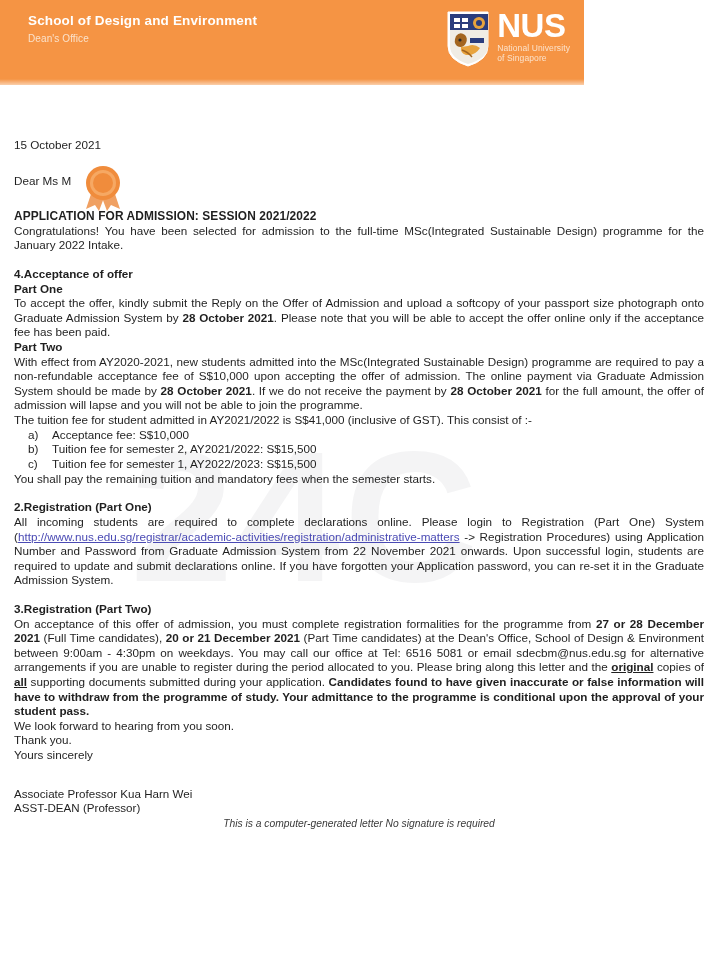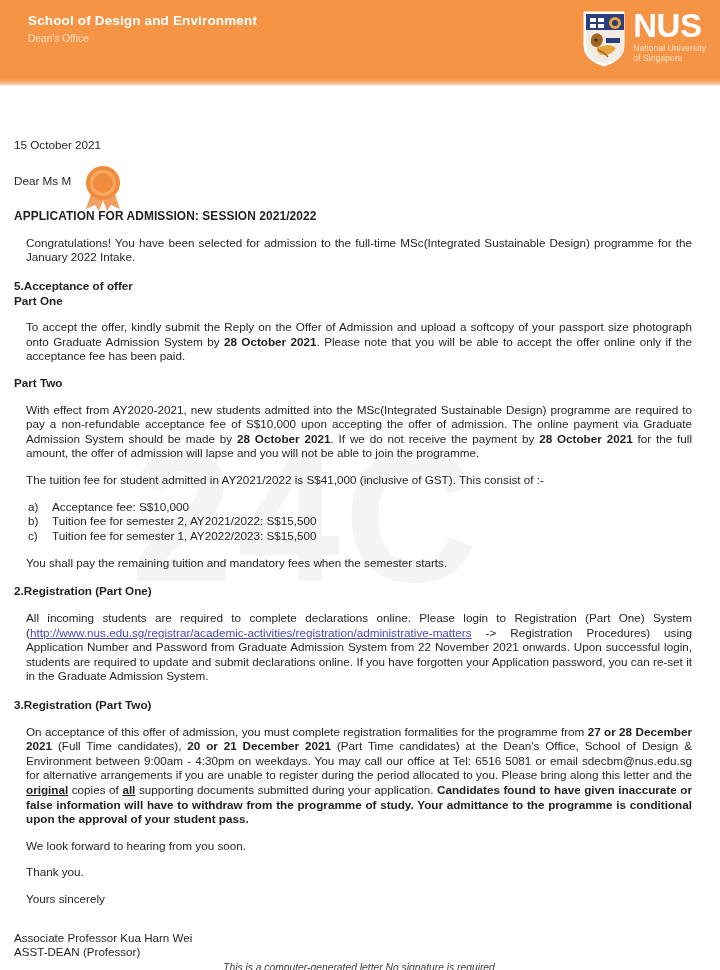--- a/index.html
+++ b/index.html
@@ -12,21 +12,21 @@
     background: #ffffff;
     font-family: "Liberation Sans", sans-serif;
     color: #1b1b1b;
     overflow: hidden;
     position: relative;
   }
 
   
   .letterhead {
     position: relative;
-    width: 720px;
+    width: 584px;
     height: 85px;
     background: #f59444;
     overflow: hidden;
   }
   .letterhead-text {
     position: absolute;
     left: 28px;
     top: 13px;
   }
   .lh-title {
@@ -126,21 +126,21 @@
     width: 54px;
     height: 54px;
   }
   .doc-title {
     margin-top: 21px;
     font-weight: bold;
     font-size: 11.9px;
     letter-spacing: .1px;
   }
   p.body {
-    margin: 12px;
+    margin: 0;
     text-align: justify;
   }
   .sec-head {
     font-weight: bold;
     margin-top: 14px;
     text-align: left;
   }
   .sub-head {
     font-weight: bold;
     text-align: left;
@@ -233,21 +233,21 @@
       <circle cx="27" cy="22" r="17" fill="#f08c3c"></circle>
       <circle cx="27" cy="22" r="13" fill="#f6a863"></circle>
       <circle cx="27" cy="22" r="10" fill="#f08c3c"></circle>
     </svg>
   </div>
 
   <div class="doc-title">APPLICATION FOR ADMISSION: SESSION 2021/2022</div>
 
   <p class="body">Congratulations! You have been selected for admission to the full-time MSc(Integrated Sustainable Design) programme for the January 2022 Intake.</p>
 
-  <div class="sec-head">5.Acceptance of offer</div>
+  <div class="sec-head">4.Acceptance of offer</div>
   <div class="sub-head">Part One</div>
   <p class="body"><span>To accept the offer, kindly submit the Reply on the Offer of Admission and upload a softcopy of your passport size photograph onto Graduate Admission System by </span><b>28 October 2021</b><span>. Please note that you will be able to accept the offer online only if the acceptance fee has been paid.</span></p>
 
   <div class="sub-head gap">Part Two</div>
   <p class="body"><span>With effect from AY2020-2021, new students admitted into the MSc(Integrated Sustainable Design) programme are required to pay a non-refundable acceptance fee of S$10,000 upon accepting the offer of admission. The online payment via Graduate Admission System should be made by </span><b>28 October 2021</b><span>. If we do not receive the payment by </span><b>28 October 2021</b><span> for the full amount, the offer of admission will lapse and you will not be able to join the programme.</span></p>
   <p class="body">The tuition fee for student admitted in AY2021/2022 is S$41,000 (inclusive of GST). This consist of :-</p>
 
   <ul class="fee-list">
     <li>
       <span class="fee-marker">a)</span>

